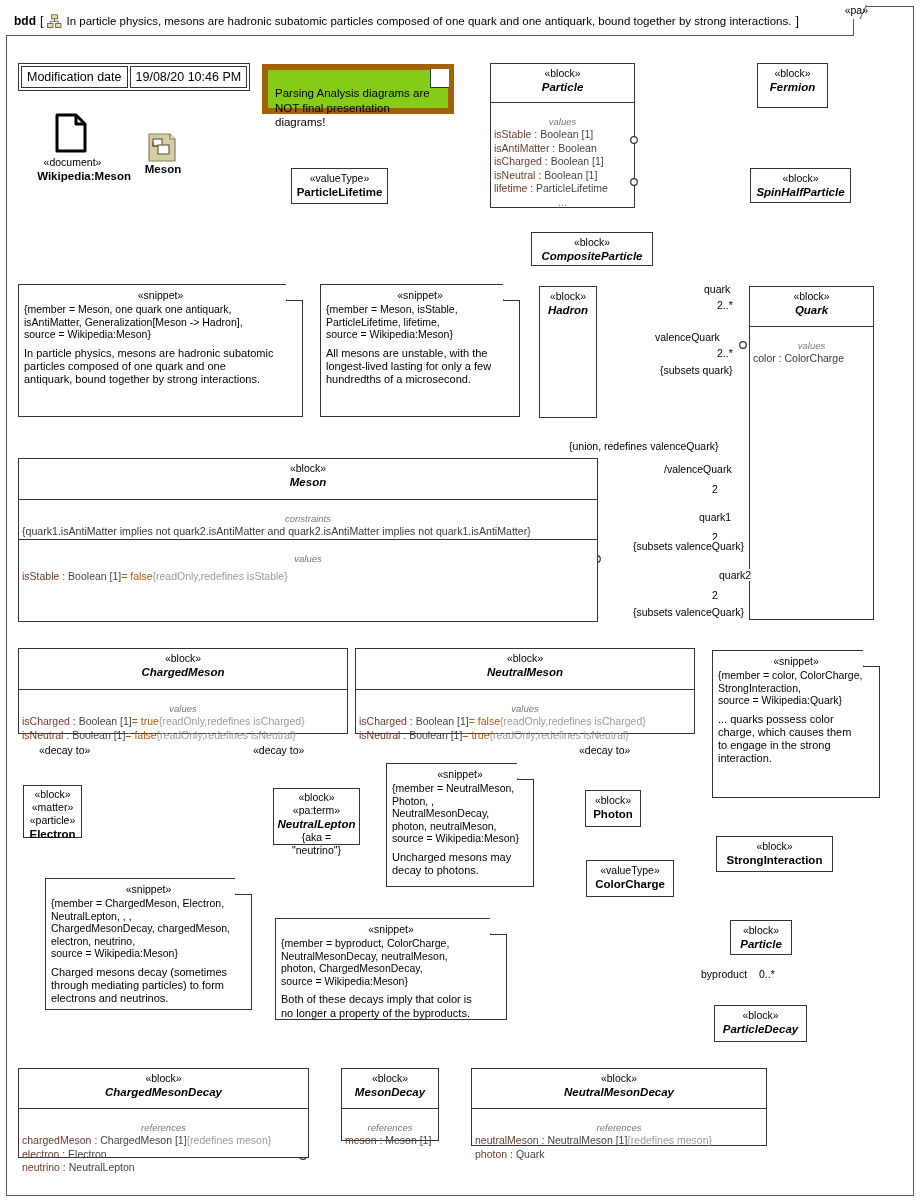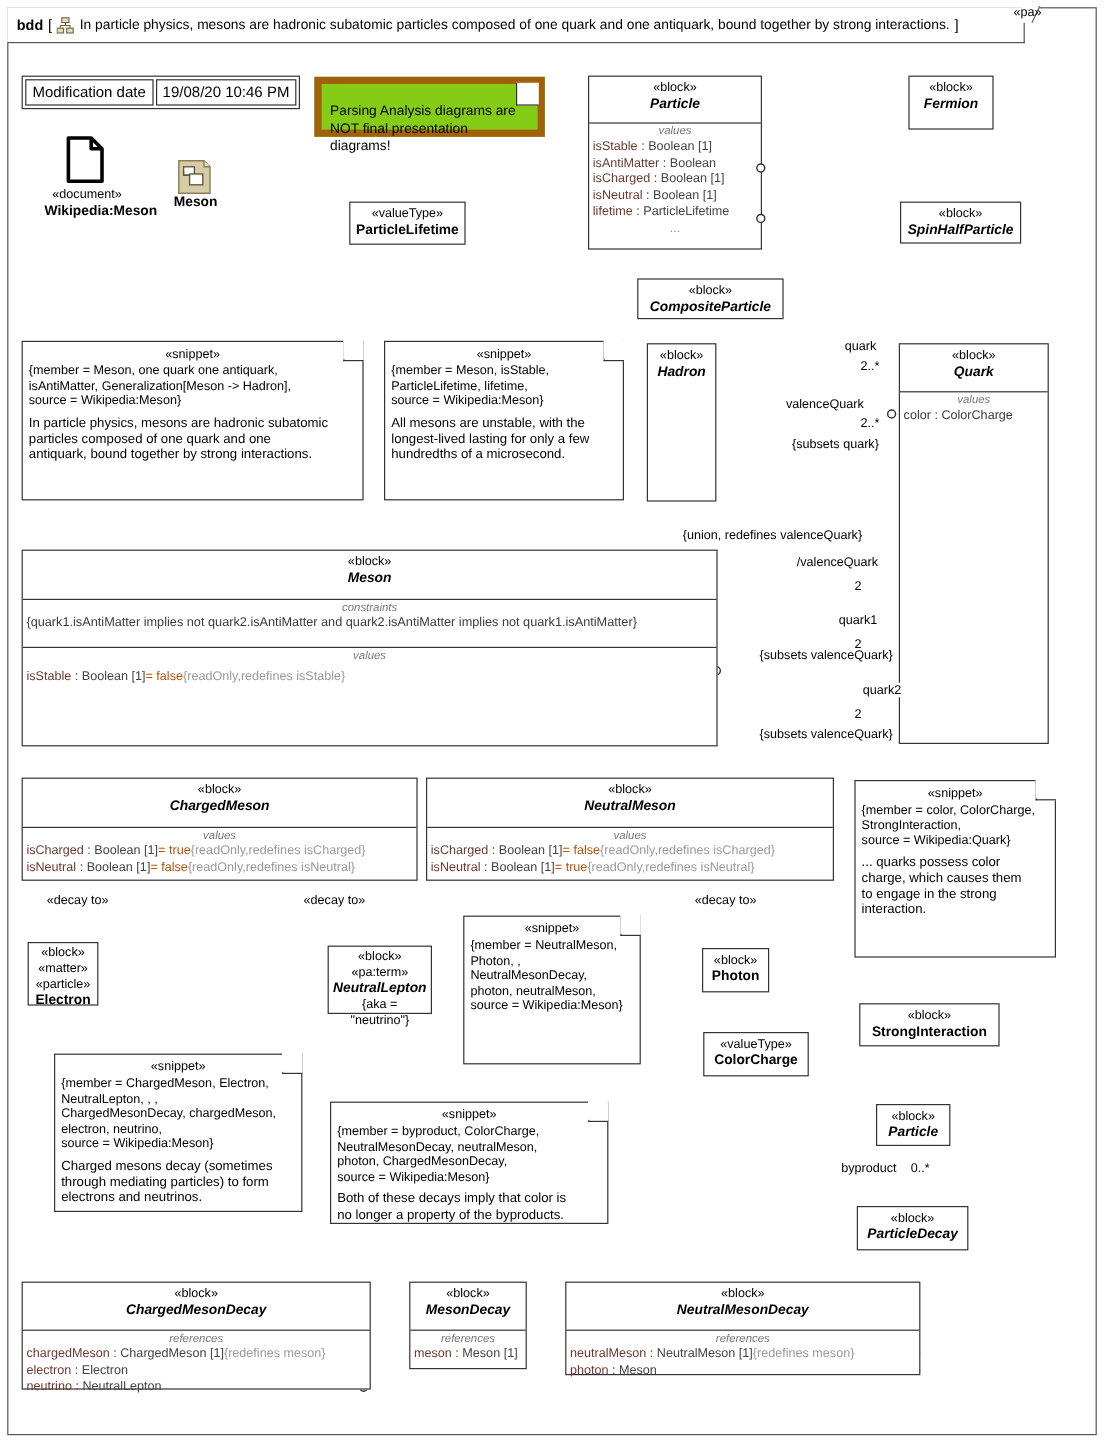--- a/index.html
+++ b/index.html
@@ -59,21 +59,21 @@
     border:1.4px solid #333;
     background:#fff;
     text-align:center;
   }
   .box .cmp { font-size:10.5px; line-height:13px; }
   .box .nm  { font-weight:bold; font-size:11.5px; line-height:14px; }
   .box .nm.italic { font-style:italic; }
   .sec {
     border-top:1.4px solid #333;
     text-align:left;
-    padding:1px 3px 3px 3px;
+    padding:13px 3px 3px 3px;
   }
   .sec-title { text-align:center; color:#777; font-style:italic; font-size:9.5px; line-height:12px;}
   .feat { font-size:10.5px; line-height:13.5px; white-space:nowrap; color:#3a3a3a;}
   .fname { color:#6b3b2e; }
   .ftype { color:#444; }
   .fval  { color:#b4550c; }
   .fmod  { color:#9a9a9a;text-align:center; }
   .title-pad { padding:3px 2px 4px 2px; }
   
   .note {
@@ -497,20 +497,22 @@
   </div>
 
   <div class="note" style="left:386px; top:763px; width:148px; height:124px;">
     <div class="fold"></div>
     <div class="note-hdr">«snippet»</div>
     <div class="note-body">{member = NeutralMeson,
 Photon, ,
 NeutralMesonDecay,
 photon, neutralMeson,
 source = Wikipedia:Meson}</div>
+    <div class="note-body2">Uncharged mesons may
+decay to photons.</div>
   </div>
 
   <div class="box" style="left:585px; top:790px; width:56px; height:37px;">
     <div class="title-pad">
       <div class="cmp">«block»</div>
       <div class="nm">Photon</div>
     </div>
   </div>
 
   <div class="box" style="left:586px; top:860px; width:88px; height:37px;">
@@ -603,18 +605,18 @@
     <div class="title-pad" style="height:39px;">
       <div class="cmp">«block»</div>
       <div class="nm italic">NeutralMesonDecay</div>
     </div>
     <div class="sec" style="height:39px;">
       <div class="sec-title">references</div>
       <div class="feat">
         <span class="fname">neutralMeson</span><span class="ftype"> : NeutralMeson [1]</span><span class="fmod">{redefines meson}</span>
       </div>
       <div class="feat">
-        <span class="fname">photon</span><span class="ftype"> : Meson</span>
+        <span class="fname">photon</span><span class="ftype"> : Quark</span>
       </div>
     </div>
   </div>
 
 </div>
 
 </body></html>

